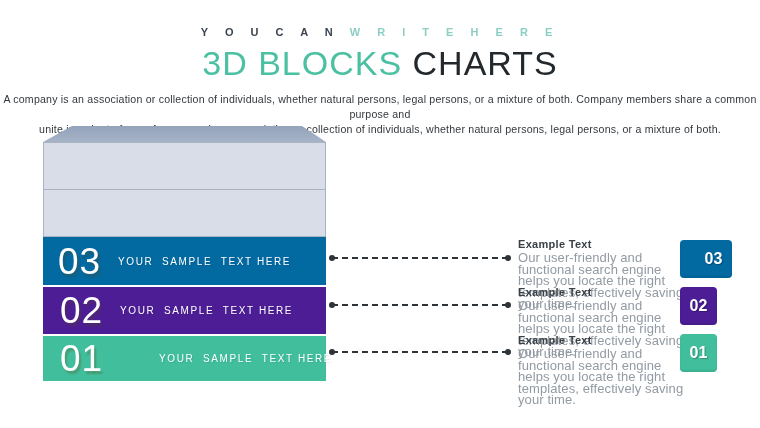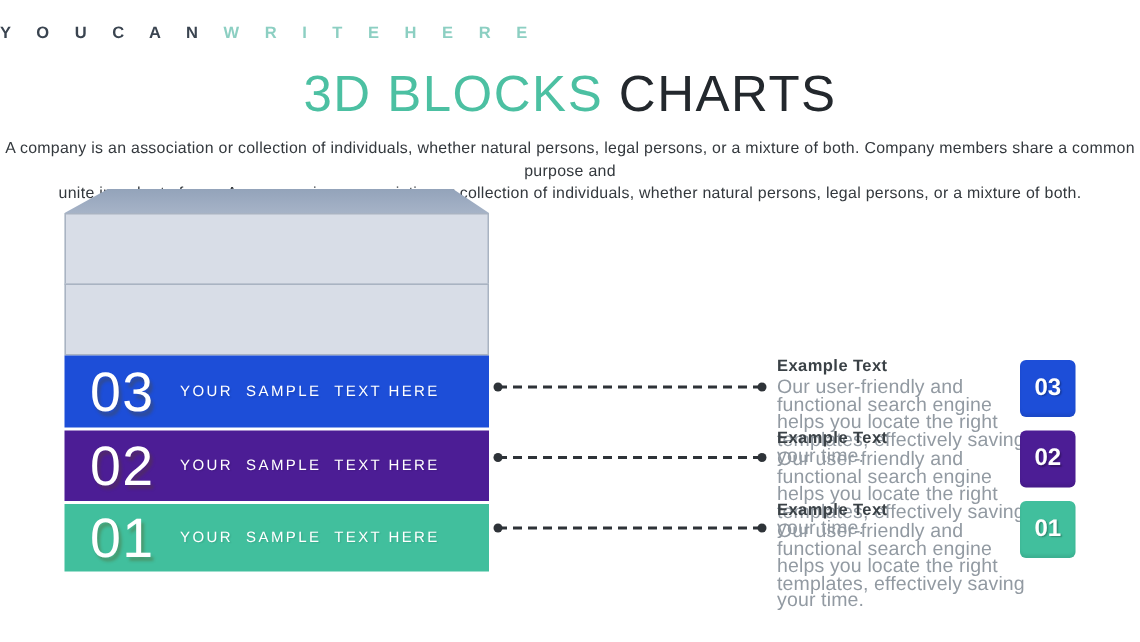--- a/index.html
+++ b/index.html
@@ -2,21 +2,21 @@
 <html><head>
 <meta charset="utf-8">
 <style>
   html,body{margin:0;padding:0;background:#ffffff;}
   .slide{
     position:relative;width:760px;height:428px;background:#ffffff;overflow:hidden;
     font-family:"Liberation Sans", sans-serif;
   }
   
   .kicker{
-    position:absolute;top:16px;left:0;width:100%;text-align:left;
+    position:absolute;top:26px;left:0;width:100%;text-align:center;
     font-size:11px;font-weight:bold;letter-spacing:7px;color:#3a4450;
   }
   .kicker .accent{color:#8ccfc2;}
   .title{
     position:absolute;top:44px;left:0;width:100%;text-align:center;margin:0;
     font-size:34px;font-weight:400;letter-spacing:1px;color:#23282d;
   }
   .title .accent{color:#4cc0a2;}
   .desc{
     position:absolute;top:92px;left:0;width:100%;text-align:center;margin:0;
@@ -44,23 +44,23 @@
     text-shadow:2px 3px 2px rgba(90,70,10,0.30);
     width:56px;flex:0 0 auto;letter-spacing:1px;
   }
   .row .lbl{
     font-size:10px;font-weight:normal;color:#ffffff;letter-spacing:1.6px;
     white-space:pre;margin-left:4px;text-shadow:1px 1px 1px rgba(0,0,0,0.10);
   }
   .row.r3{top:111px;height:48px;}
   .row.r2{top:161px;height:47px;}
   .row.r1{top:210px;height:45px;}
-  .c-yellow{background:#1d4ed8;}
+  .c-yellow{background:#0369a1;padding-left:15px;}
   .c-green{background:#4c1d95;}
-  .c-teal{background:#41bf9d;}
+  .c-teal{background:#41bf9d;gap:39px;}
   
   .connector{
     position:absolute;left:332px;width:176px;height:0;
     border-top:2px dashed #2e3338;
   }
   .connector .dot{
     position:absolute;top:-4px;width:6px;height:6px;border-radius:50%;
     background:#2e3338;
   }
   .connector .dot.start{left:-3px;}

